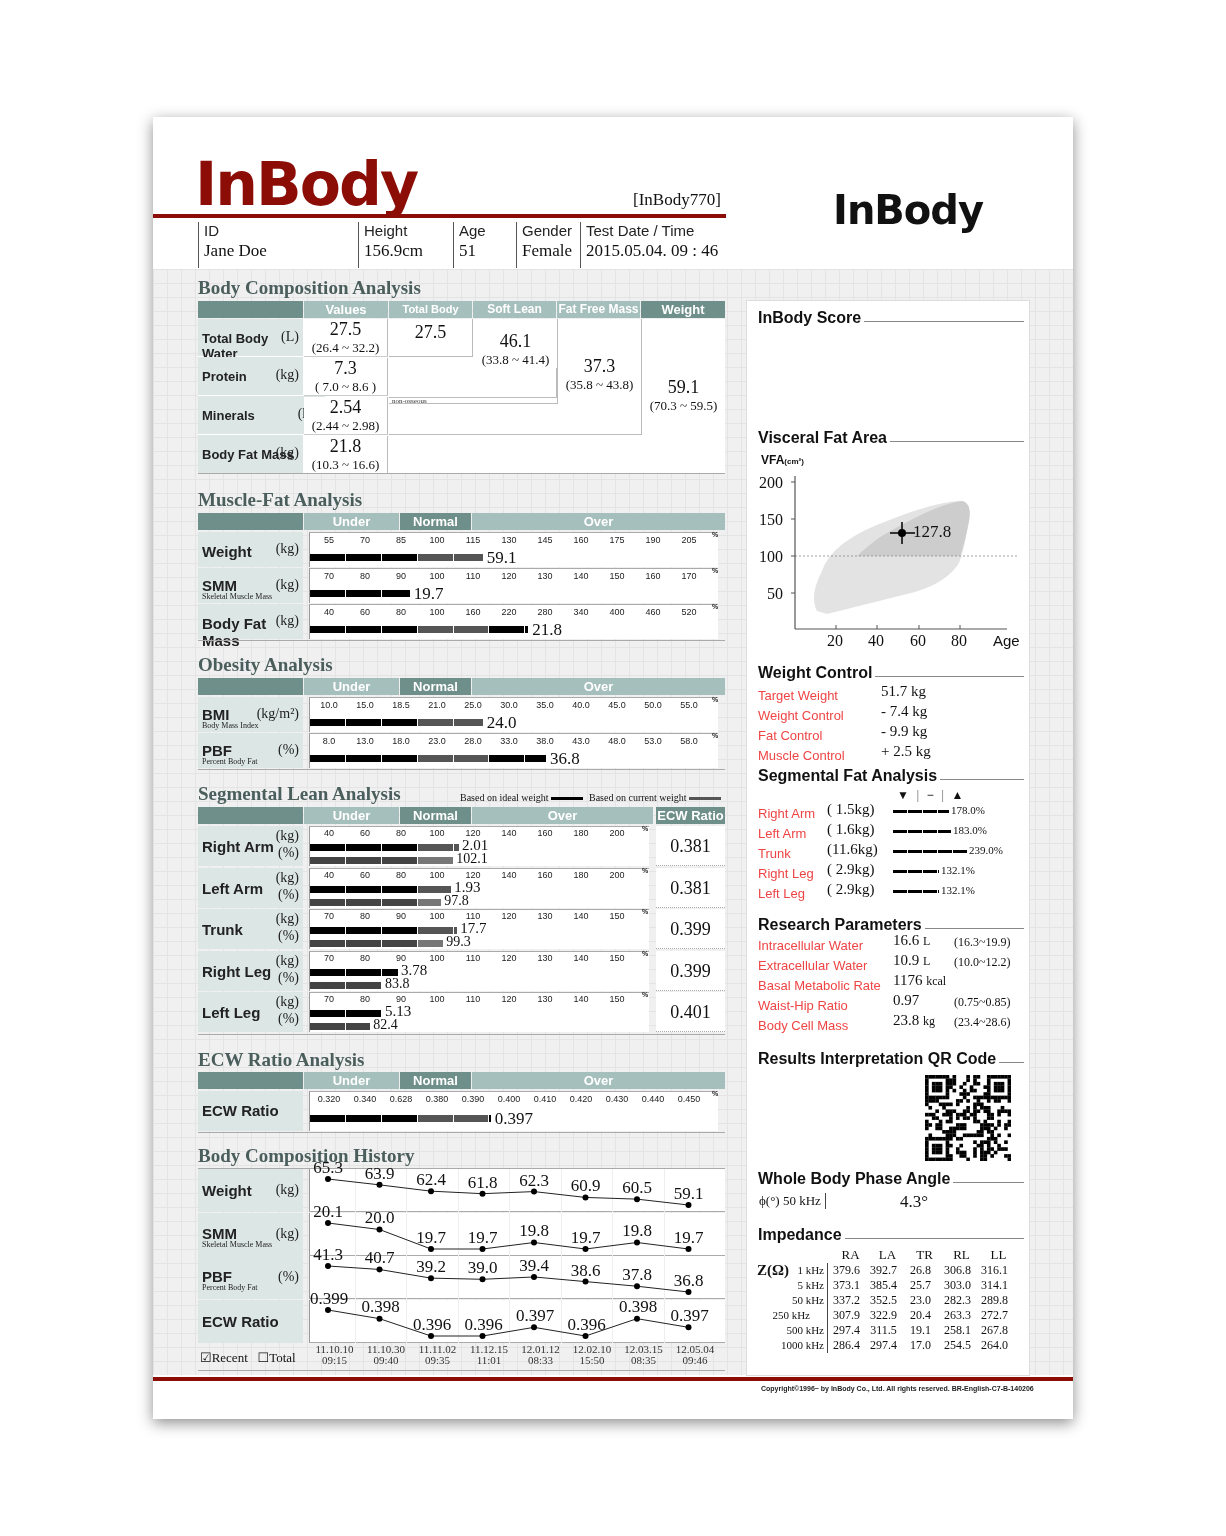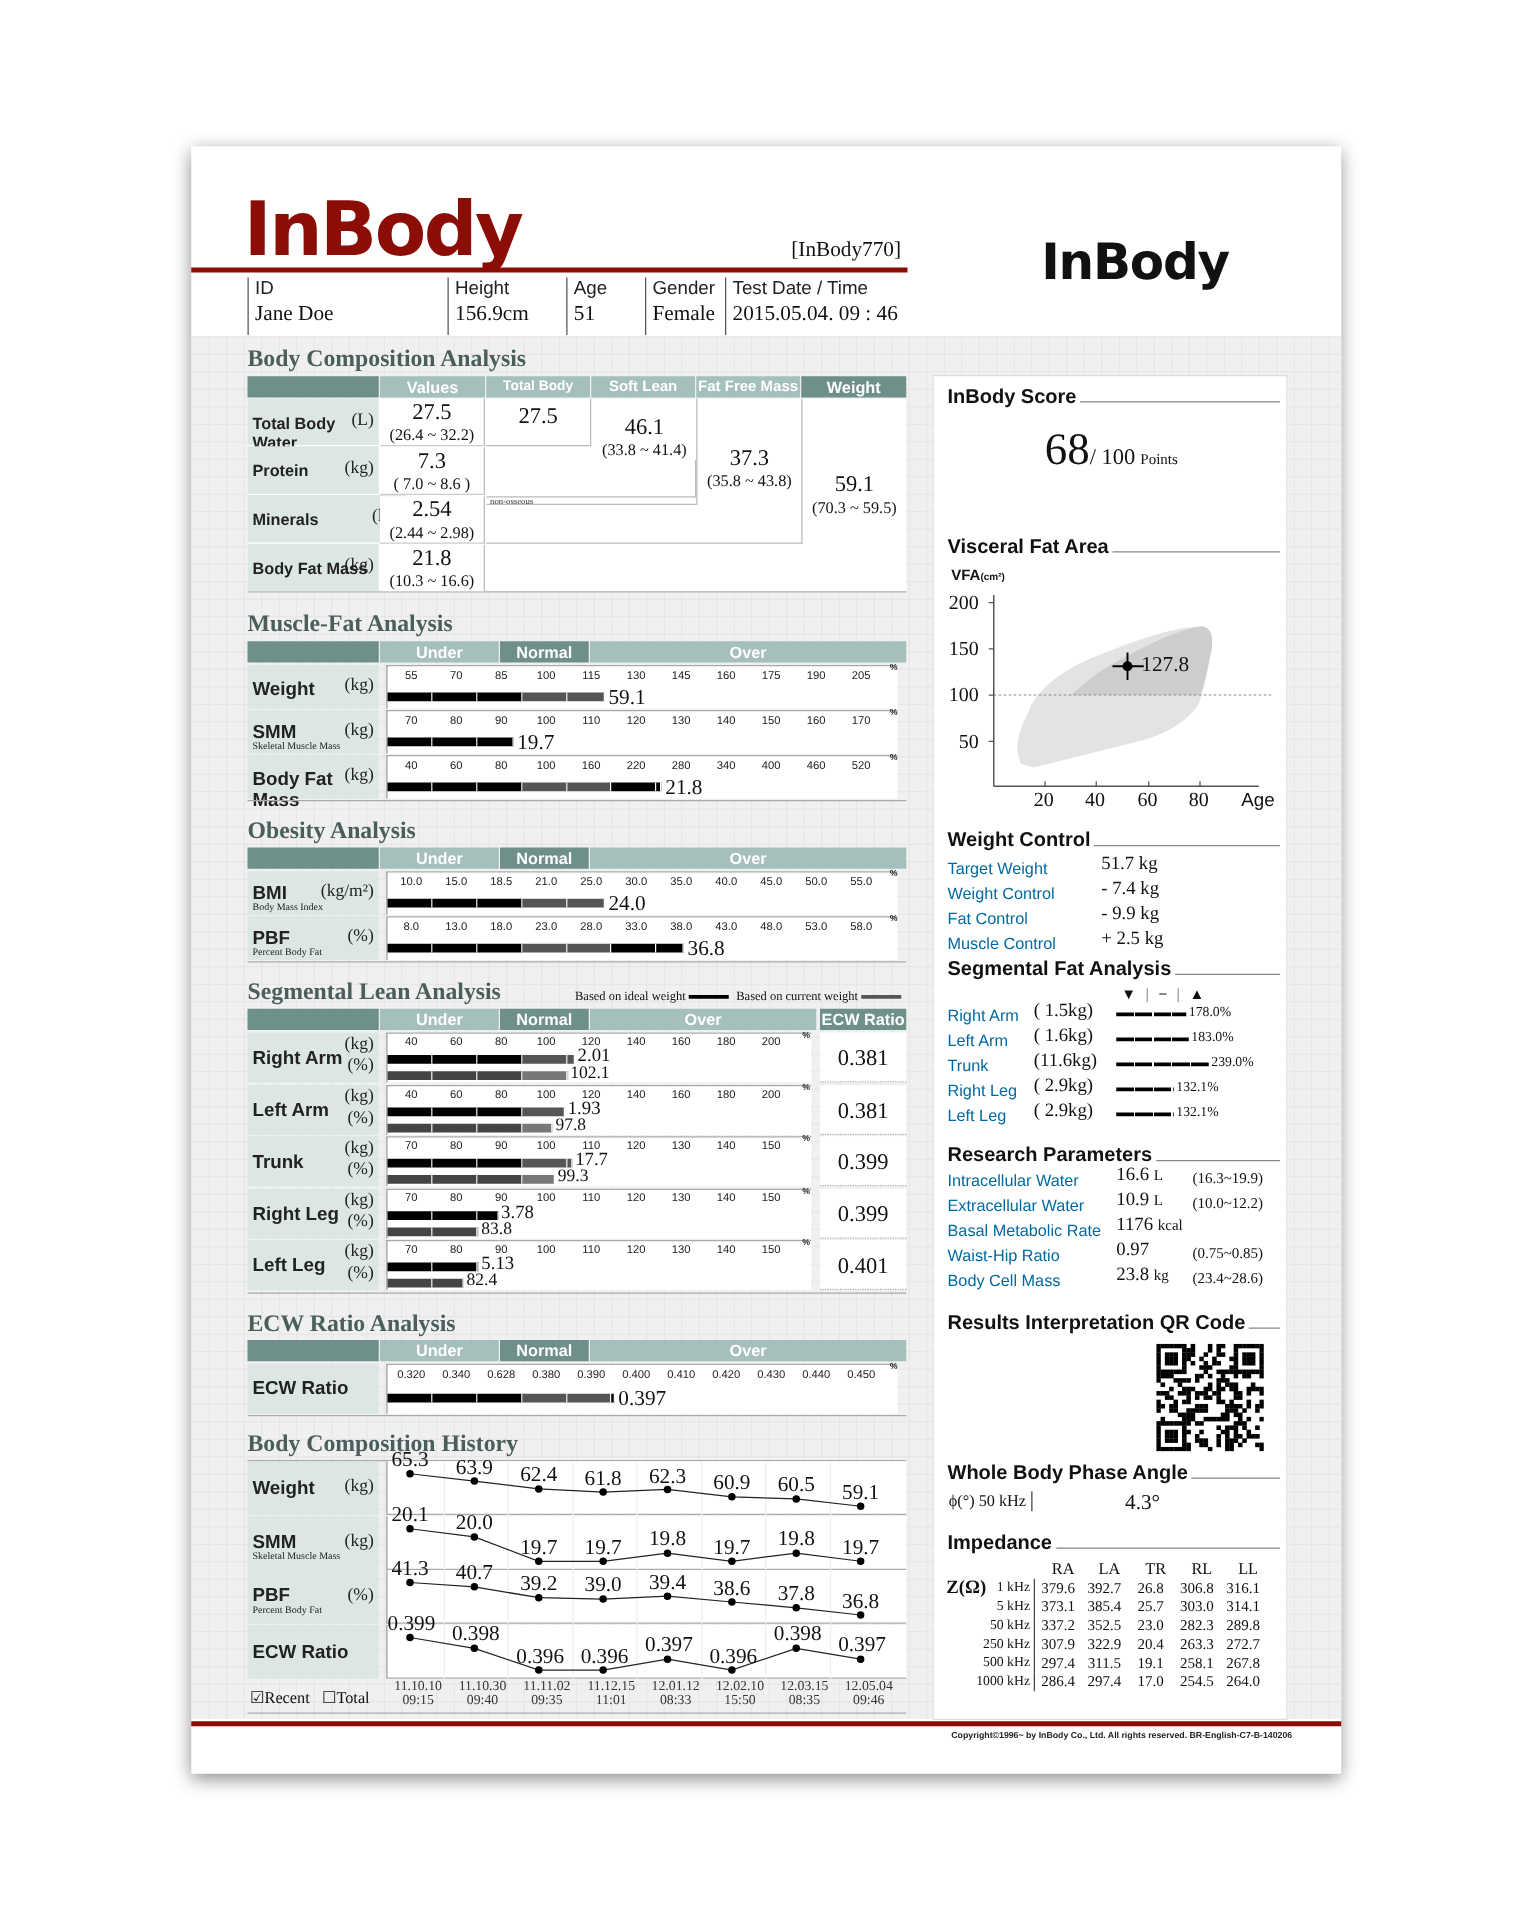--- a/index.html
+++ b/index.html
@@ -26,21 +26,21 @@
 .cell{position:absolute;background:#fff;text-align:center;font-family:"Liberation Serif",serif}
 .bigv{font-size:18px}.rng{font-size:13px}
 .bararea{position:absolute;background:#fff;border-left:1px solid #999}
 .tick{position:absolute;font-size:9px;color:#222;transform:translateX(-50%)}
 .bar{position:absolute;height:7px;display:flex}
 .bar span{height:7px;border-right:1px solid #fff}
 .bval{position:absolute;font-family:"Liberation Serif",serif;font-size:17px}
 .rpanel{left:593px;top:183px;width:284px;height:1076px;background:#fff;border:1px solid #ddd}
 .rtitle{font-weight:bold;font-size:16px;color:#111;display:flex;align-items:center;white-space:nowrap}
 .rtitle::after{content:"";flex:1;height:1px;background:#888;margin-left:3px;margin-top:6px}
-.small{font-size:13px;color:#0369a1}
+.small{font-size:13px;color:#ef4444}
 .footer-line{left:0;top:1260px;width:920px;height:4px;background:#8b0d06}
 </style>
 </head>
 <body>
 
 <div class="sheet">
   <div class="abs logo-red">InBody</div>
   <div class="abs model serif">[InBody770]</div>
   <div class="abs logo-black">InBody</div>
   <div class="abs redline"></div>
@@ -596,23 +596,20 @@
       </div>
       <div class="abs serif" style="left:516.5px;top:1227px;width:51px;text-align:center;font-size:11px;line-height:11px;color:#333">
         <div>12.05.04</div>
         <div>09:46</div>
       </div>
       <div class="abs" style="left:45px;top:1253px;width:527px;height:1px;background:#aaa"></div>
     </div>
 
   <div class="abs rpanel">
     <div class="abs rtitle" style="left:11px;top:8px;width:266px">InBody Score</div>
-    <div class="abs serif" style="left:0;top:37px;width:284px;text-align:center">
-      <span style="font-size:36px">68</span><span style="font-size:18px">/ 100</span> <span style="font-size:12px">Points</span>
-    </div>
 
     <div class="abs rtitle" style="left:11px;top:128px;width:266px">Visceral Fat Area</div>
     <div class="abs" style="left:14px;top:152px;font-size:12px;font-weight:bold"><span>VFA</span><span style="font-size:8px">(cm²)</span></div>
     <svg class="abs" style="left:0;top:165px" width="284" height="200">
       <path d="M70 145 Q62 130 75 105 Q85 75 140 55 Q190 35 215 35 Q225 37 222 55 Q215 95 210 100 Q195 120 160 128 Q100 143 80 148 Z" fill="#e3e3e3"></path>
       <path d="M110 90 Q130 72 140 67 Q190 38 215 35 Q225 37 222 55 Q217 80 213 90 Z" fill="#cdcdcd"></path>
       <line x1="48" y1="90" x2="270" y2="90" stroke="#888" stroke-dasharray="2,2" stroke-width="0.8"></line>
       <line x1="48" y1="10" x2="48" y2="163" stroke="#555" stroke-width="1.2"></line>
       <line x1="48" y1="163" x2="260" y2="163" stroke="#555" stroke-width="1.2"></line>
       <line x1="44" y1="16" x2="48" y2="16" stroke="#555"></line>
@@ -1030,21 +1027,21 @@
 
     <span style="width:73px;text-align:right;border-right:1px solid #444;padding-right:3px;font-size:11px">50 kHz</span>
     <span style="width:37px;text-align:center">337.2</span>
           <span style="width:37px;text-align:center">352.5</span>
           <span style="width:37px;text-align:center">23.0</span>
           <span style="width:37px;text-align:center">282.3</span>
           <span style="width:37px;text-align:center">289.8</span>
         </div>
         <div style="display:flex;font-size:12px;line-height:15px;position:relative">
 
-    <span style="width:73px;text-align:right;border-right:1px solid #444;padding-right:3px;font-size:11px">250 kHz</span>
+    <span style="width:73px;text-align:right;border-right:1px solid #444;padding-right:17px;font-size:11px">250 kHz</span>
     <span style="width:37px;text-align:center">307.9</span>
           <span style="width:37px;text-align:center">322.9</span>
           <span style="width:37px;text-align:center">20.4</span>
           <span style="width:37px;text-align:center">263.3</span>
           <span style="width:37px;text-align:center">272.7</span>
         </div>
         <div style="display:flex;font-size:12px;line-height:15px;position:relative">
 
     <span style="width:73px;text-align:right;border-right:1px solid #444;padding-right:3px;font-size:11px">500 kHz</span>
     <span style="width:37px;text-align:center">297.4</span>

